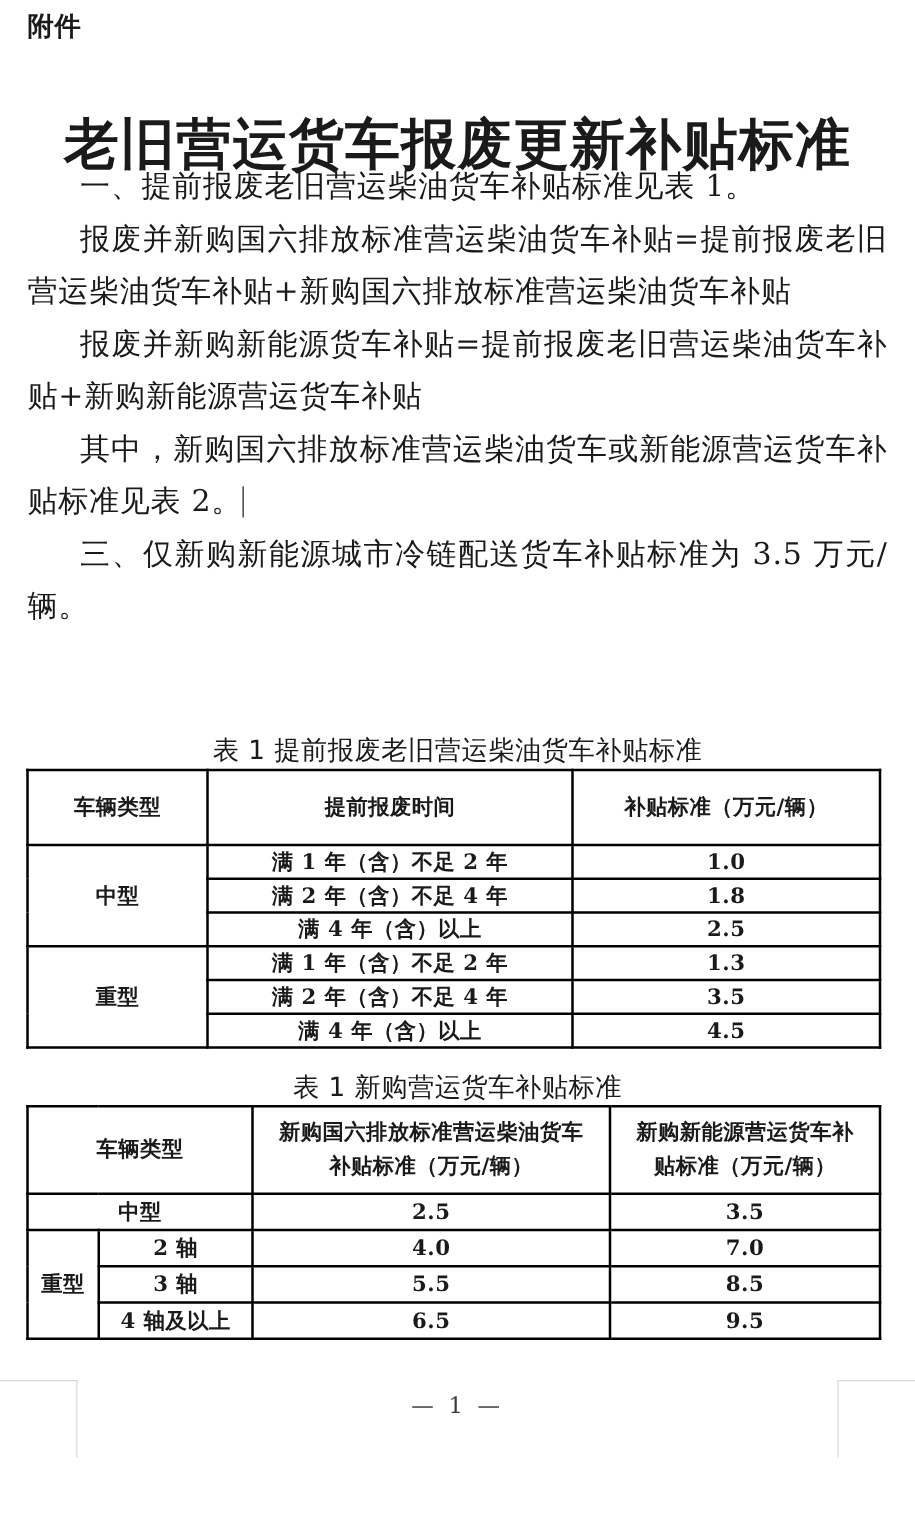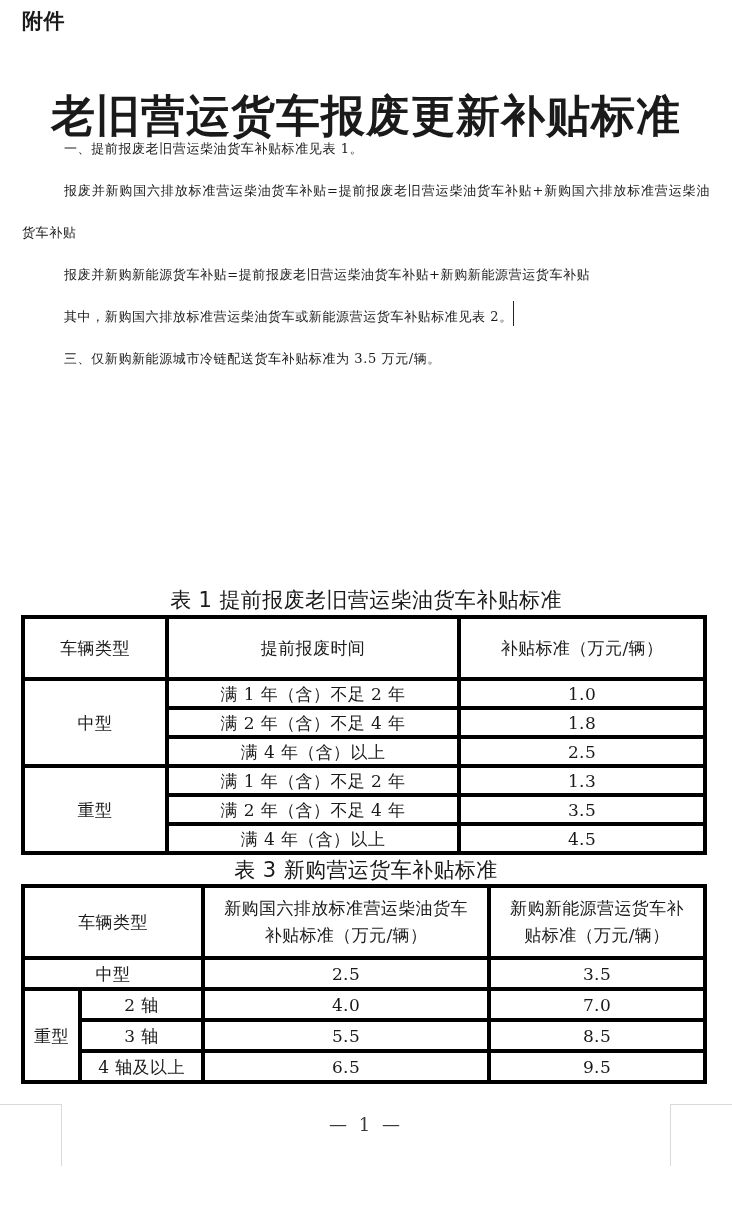--- a/index.html
+++ b/index.html
@@ -82,21 +82,21 @@
 
   
   .body-block {
     position: absolute;
     left: 22px;
     top: 128px;
     width: 688px;
   }
   .para {
     font-family: "DejaVu Serif", "Liberation Serif", serif;
-    font-size: 13px;
+    font-size: 24px;
     line-height: 42px;
     text-align: justify;
     text-justify: inter-ideograph;
     letter-spacing: 0.6px;
     margin: 0;
     text-indent: 42px;
     position: relative;
   }
 
   
@@ -126,25 +126,25 @@
   table.doc-table {
     position: absolute;
     border-collapse: collapse;
     table-layout: fixed;
     font-family: "DejaVu Serif", "Liberation Serif", serif;
     font-size: 17px;
     color: #1a1a1a;
   }
   table.doc-table td,
   table.doc-table th {
-    border: 4px solid #000000;
+    border: 2px solid #000000;
     text-align: center;
     vertical-align: middle;
     padding: 0 4px;
-    font-weight: normal;
+    font-weight: bold;
     letter-spacing: 0.4px;
     line-height: 24px;
   }
   table.doc-table td.num {
     font-family: "DejaVu Serif", "Liberation Serif", serif;
   }
   td.left-pad {
     text-align: left;
     padding-left: 14px;
   }
@@ -241,21 +241,21 @@
         <td class="left-pad">满 2 年（含）不足 4 年</td>
         <td class="num">3.5</td>
       </tr>
       <tr class="data-row">
         <td class="left-pad">满 4 年（含）以上</td>
         <td class="num">4.5</td>
       </tr>
     </tbody>
   </table>
 
-  <div class="tbl-caption" style="top:855px;">表 3 新购营运货车补贴标准</div>
+  <div class="tbl-caption" style="top:855px;">表 1 新购营运货车补贴标准</div>
 
   <table class="doc-table" id="table2">
     <colgroup>
       <col style="width:57px;">
       <col style="width:123px;">
       <col style="width:286px;">
       <col style="width:216px;">
     </colgroup>
     <tbody>
       <tr class="hdr-row">

